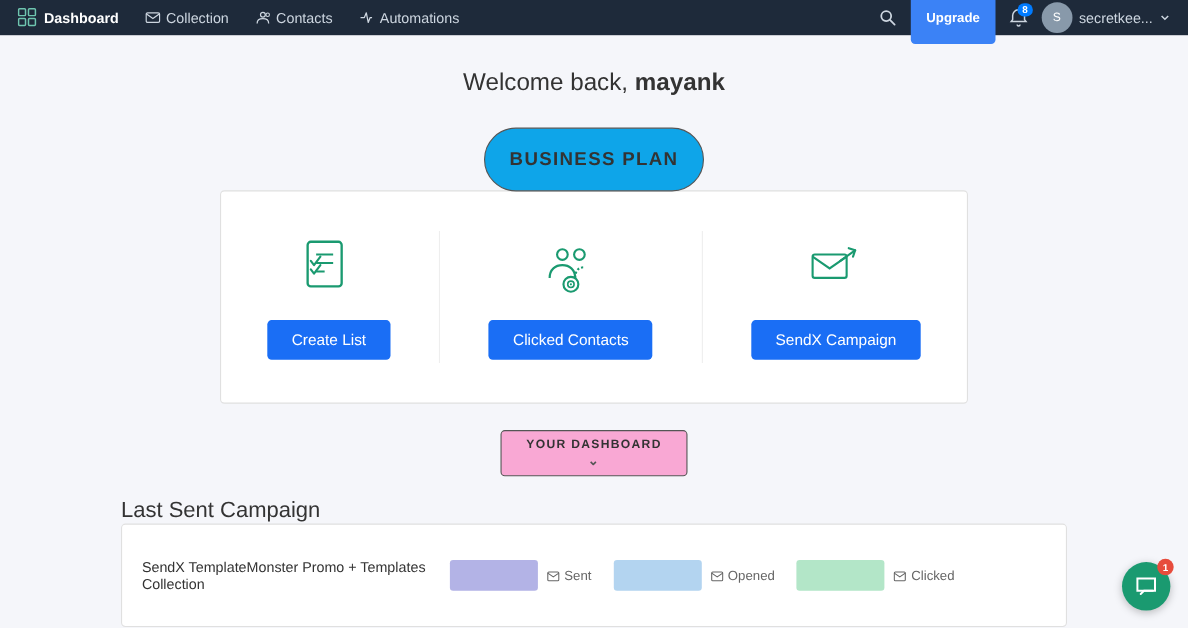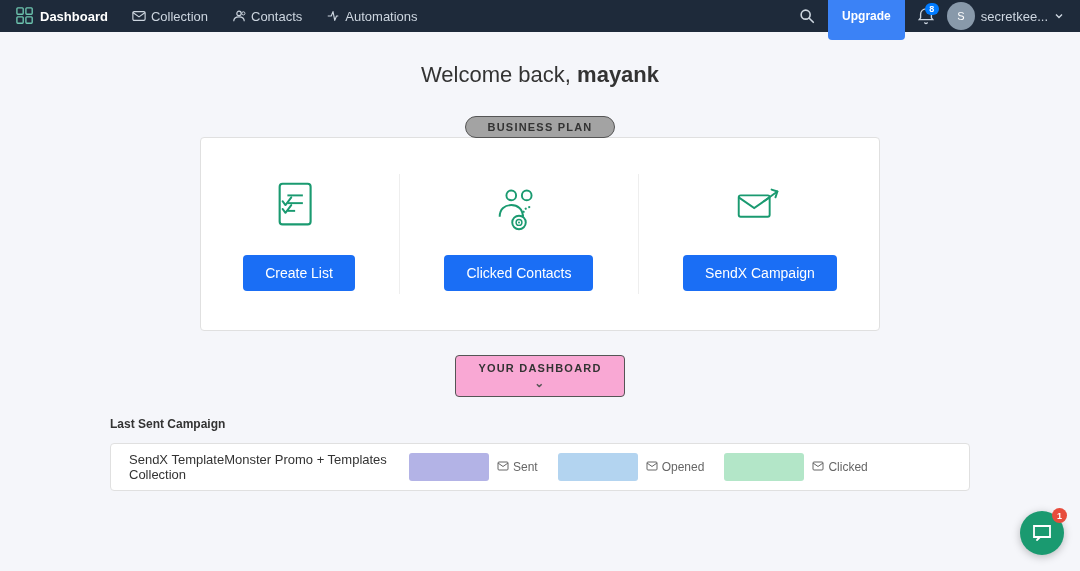--- a/index.html
+++ b/index.html
@@ -59,22 +59,22 @@
     
     .main-content { padding: 30px 20px 0; max-width: 1080px; }
 
     .welcome-text {
       text-align: center; font-size: 22px; color: #333;
       margin-bottom: 28px; font-weight: 400;
     }
     .welcome-text strong { font-weight: 700; }
     .plan-badge {
       border: 1.5px solid #555; border-radius: 50px;
-      padding: 4px 22px; font-size: 11px; font-weight: 700;
-      letter-spacing: 1.2px; color: #333; background: #a3a3a3;
+      padding: 18px 22px; font-size: 17px; font-weight: 700;
+      letter-spacing: 1.2px; color: #333; background: #0ea5e9;
     }
 
     
     .action-card {
       background: #fff; border: 1px solid #e0e0e0;
       border-radius: 4px; margin: 0 90px;
       padding: 36px 20px 36px;
       display: flex; align-items: center; justify-content: space-around;
       position: relative;
     }
@@ -96,29 +96,29 @@
     .dashboard-badge {
       border: 1.5px solid #555; border-radius: 4px;
       padding: 6px 22px; font-size: 11px; font-weight: 700;
       letter-spacing: 1.2px; color: #333; background: #f9a8d4;
       cursor: pointer; display: flex; flex-direction: column; align-items: center; gap: 2px;
     }
     .dashboard-chevron { font-size: 12px; color: #555; }
 
     
     .last-sent-section { margin: 20px 90px 0; }
-    .last-sent-title { font-size: 12px; font-weight: 700; color: #333; margin-bottom: 12px; }
+    .last-sent-title { font-size: 20px; font-weight: 400; color: #333; }
     .last-sent-card {
       background: #fff; border: 1px solid #e0e0e0; border-radius: 4px;
-      padding: 8px 18px; display: flex; align-items: center; gap: 20px;
+      padding: 31px 18px; display: flex; align-items: center; gap: 20px;
     }
     .campaign-name { font-size: 13px; color: #333; width: 260px; }
     .stat-block { display: flex; align-items: center; gap: 8px; }
     .stat-bar { width: 80px; height: 28px; border-radius: 3px; }
-    .stat-label { font-size: 12px; color: #666; display: flex; align-items: flex-start; gap: 4px; }
+    .stat-label { font-size: 12px; color: #666; display: flex; align-items: flex-end; gap: 4px; }
     .stat-label svg { width: 12px; height: 12px; }
 
     
     .action-divider { width: 1px; height: 120px; background: #eee; }
   </style>
 </head>
 <body>
 
 <nav class="navbar">
   <div class="nav-brand">

